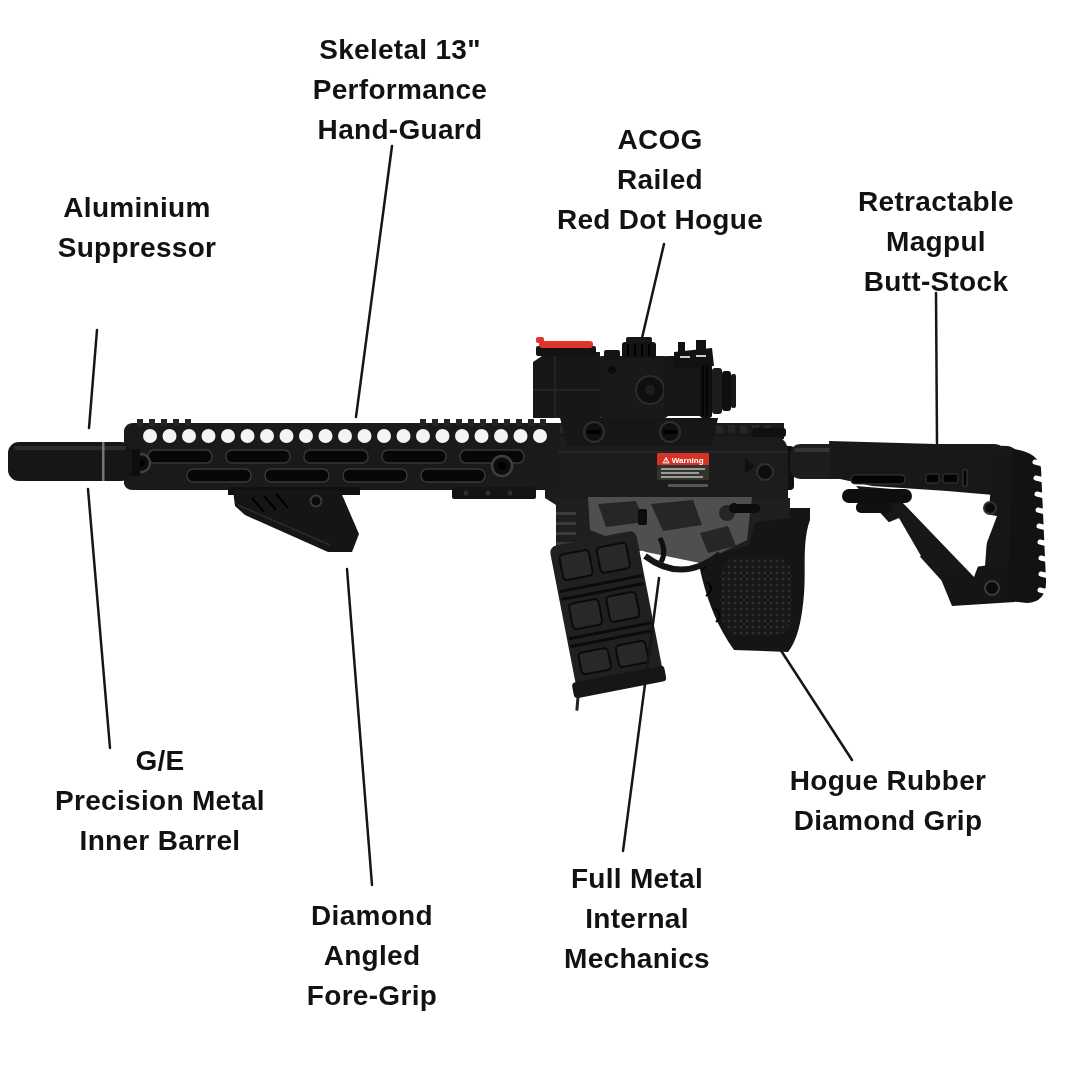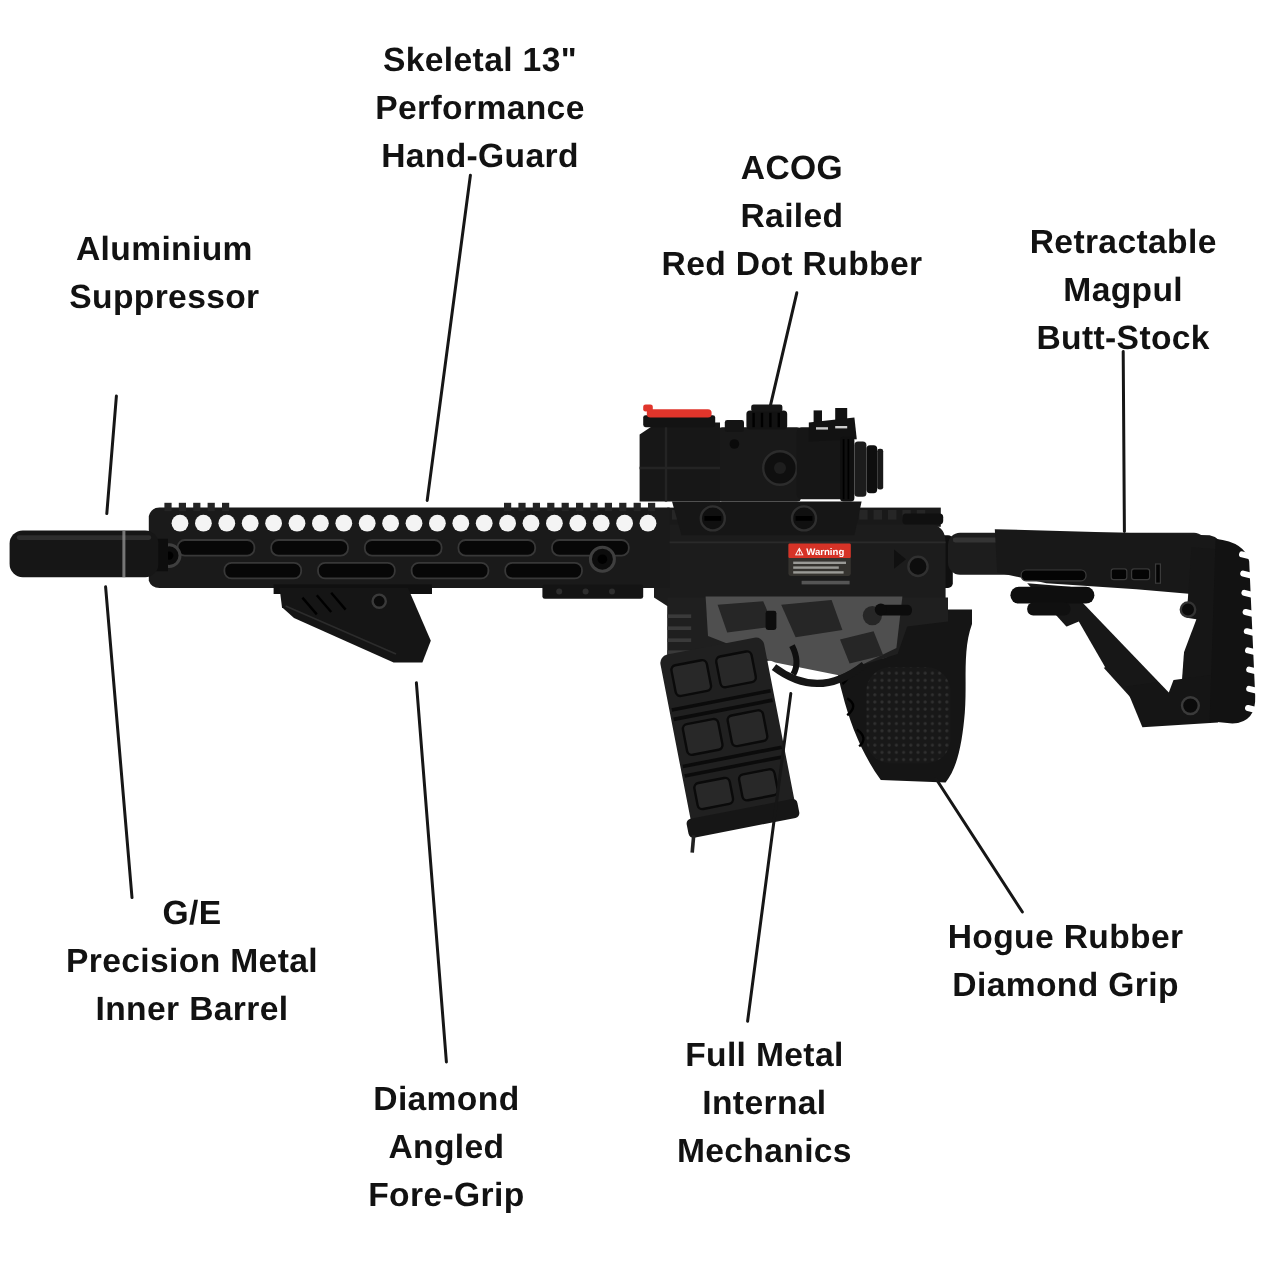--- a/index.html
+++ b/index.html
@@ -310,21 +310,21 @@
       <line x1="659" y1="578" x2="623" y2="851"></line>
       <line x1="780" y1="649" x2="852" y2="760"></line>
     </g>
   </svg>
 
   <div class="callout" id="c-handguard">Skeletal 13"
 Performance
 Hand-Guard</div>
   <div class="callout" id="c-sight">ACOG
 Railed
-Red Dot Rubber</div>
+Red Dot Hogue</div>
   <div class="callout" id="c-buttstock">Retractable
 Magpul
 Butt-Stock</div>
   <div class="callout" id="c-suppressor">Aluminium
 Suppressor</div>
   <div class="callout" id="c-inner-barrel">G/E
 Precision Metal
 Inner Barrel</div>
   <div class="callout" id="c-foregrip">Diamond
 Angled

